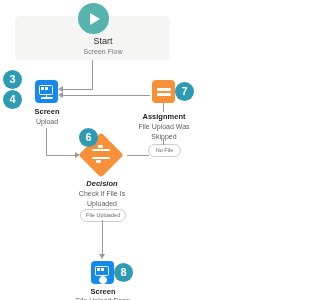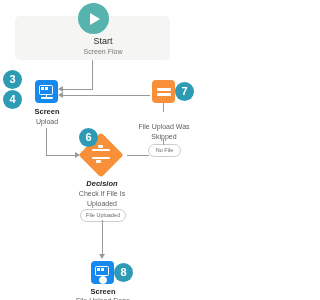--- a/index.html
+++ b/index.html
@@ -107,20 +107,21 @@
 
   <div class="sq orange" style="left:152px;top:80px;width:23px;height:23px;">
     <div class="eqbar" style="left:4.5px;top:8px;width:14px;"></div>
     <div class="eqbar" style="left:4.5px;top:13px;width:14px;"></div>
   </div>
 
   <div class="badge" style="left:175px;top:82px;width:19px;height:19px;">
     <span>7</span>
   </div>
 
+  <div class="lbl-t" style="left:128px;top:112px;width:72px;">Assignment</div>
   <div class="lbl-s" style="left:128px;top:122px;width:72px;">File Upload Was</div>
   <div class="lbl-s" style="left:128px;top:132px;width:72px;">Skipped</div>
 
   <div class="conn v" style="left:163px;top:103px;height:9px;"></div>
 
   <div class="pill" style="left:148px;top:144px;width:31px;height:11px;">
     <span>No File</span>
   </div>
 
   <div class="conn h" style="left:127px;top:155px;width:22px;"></div>

